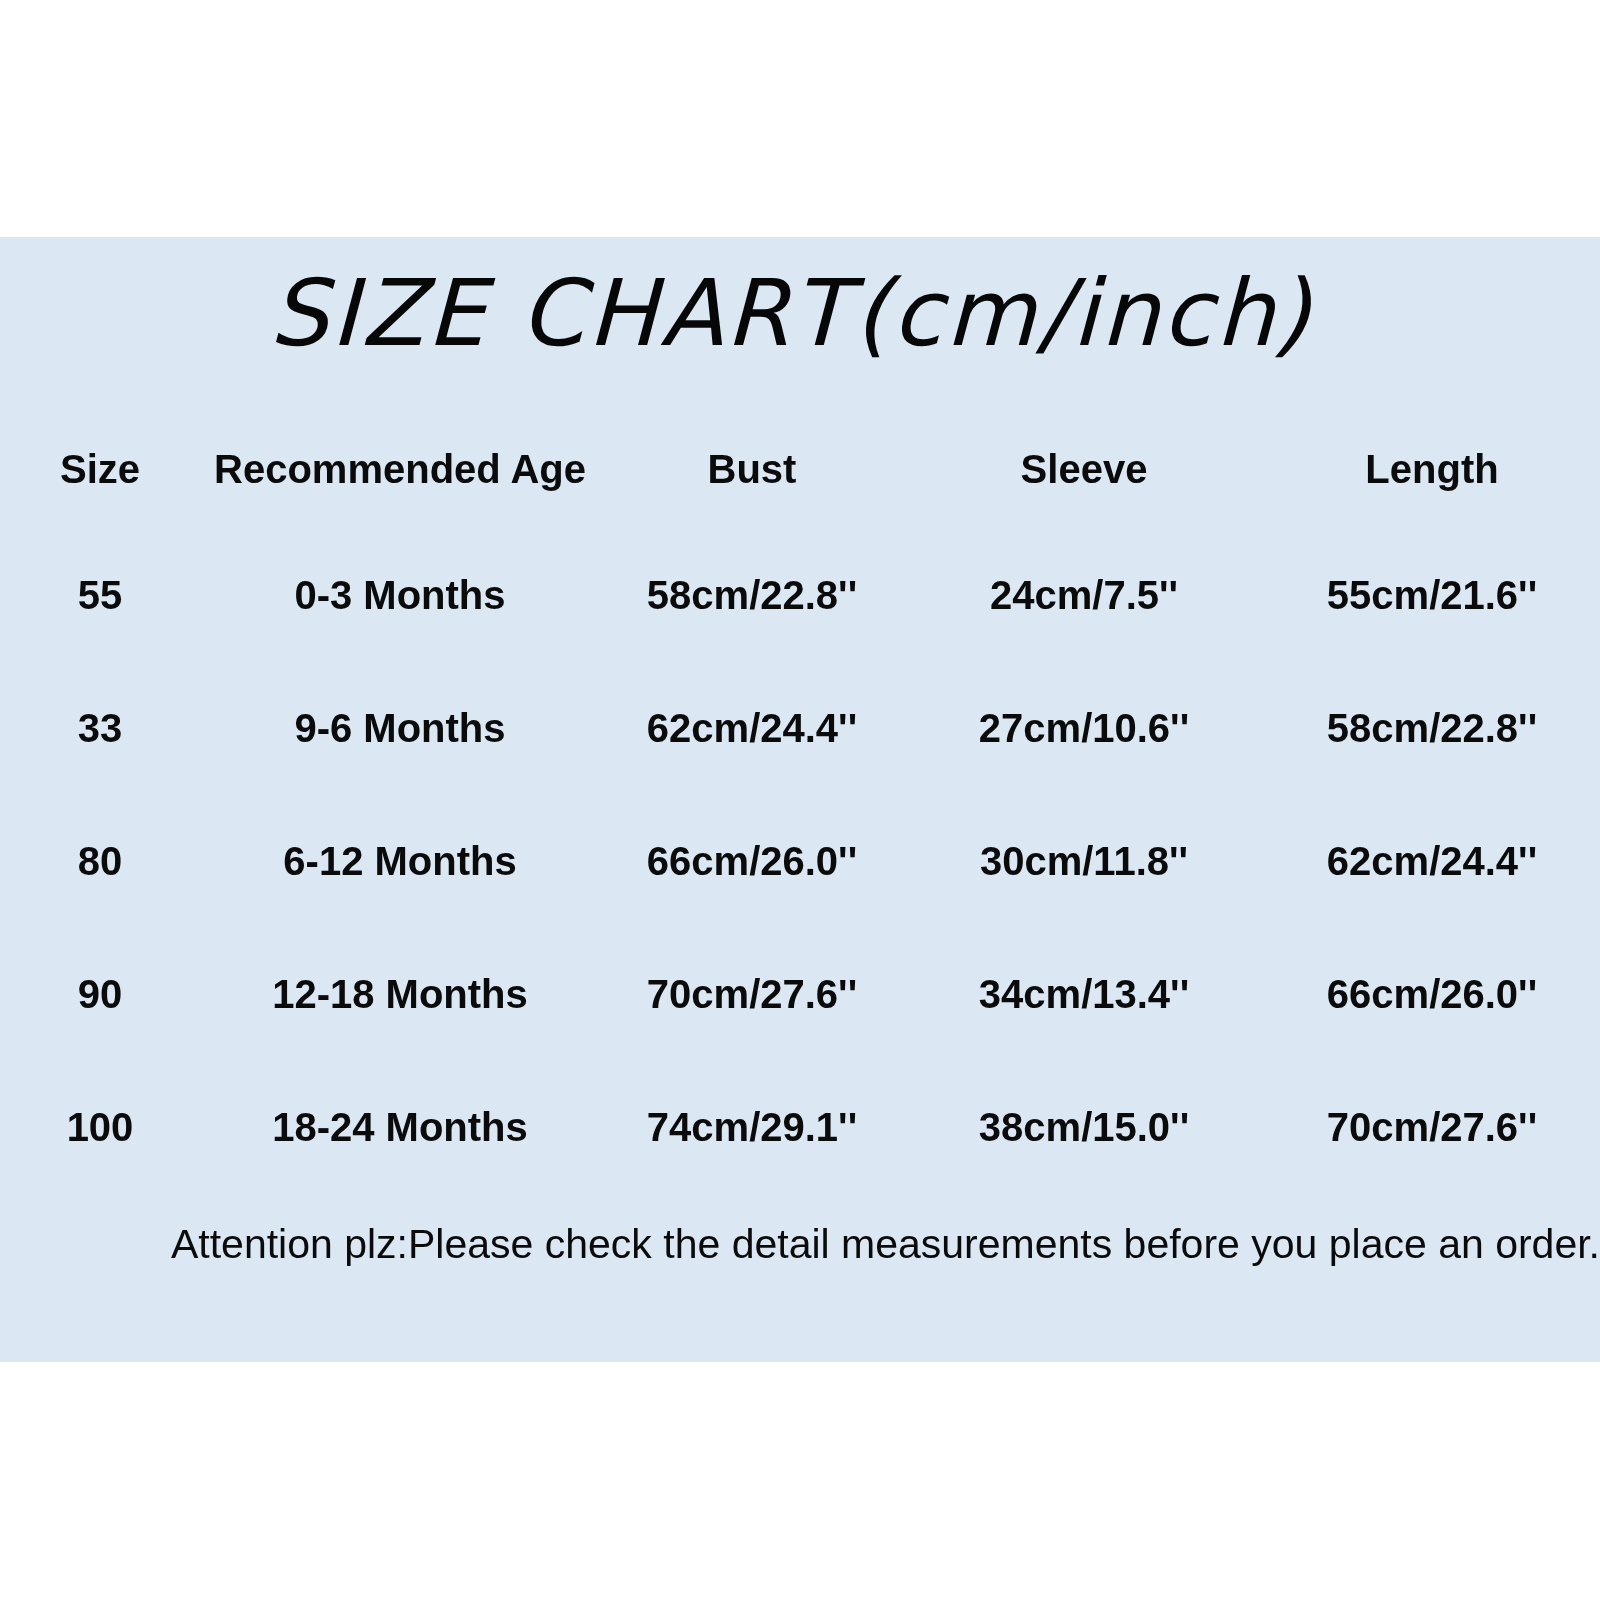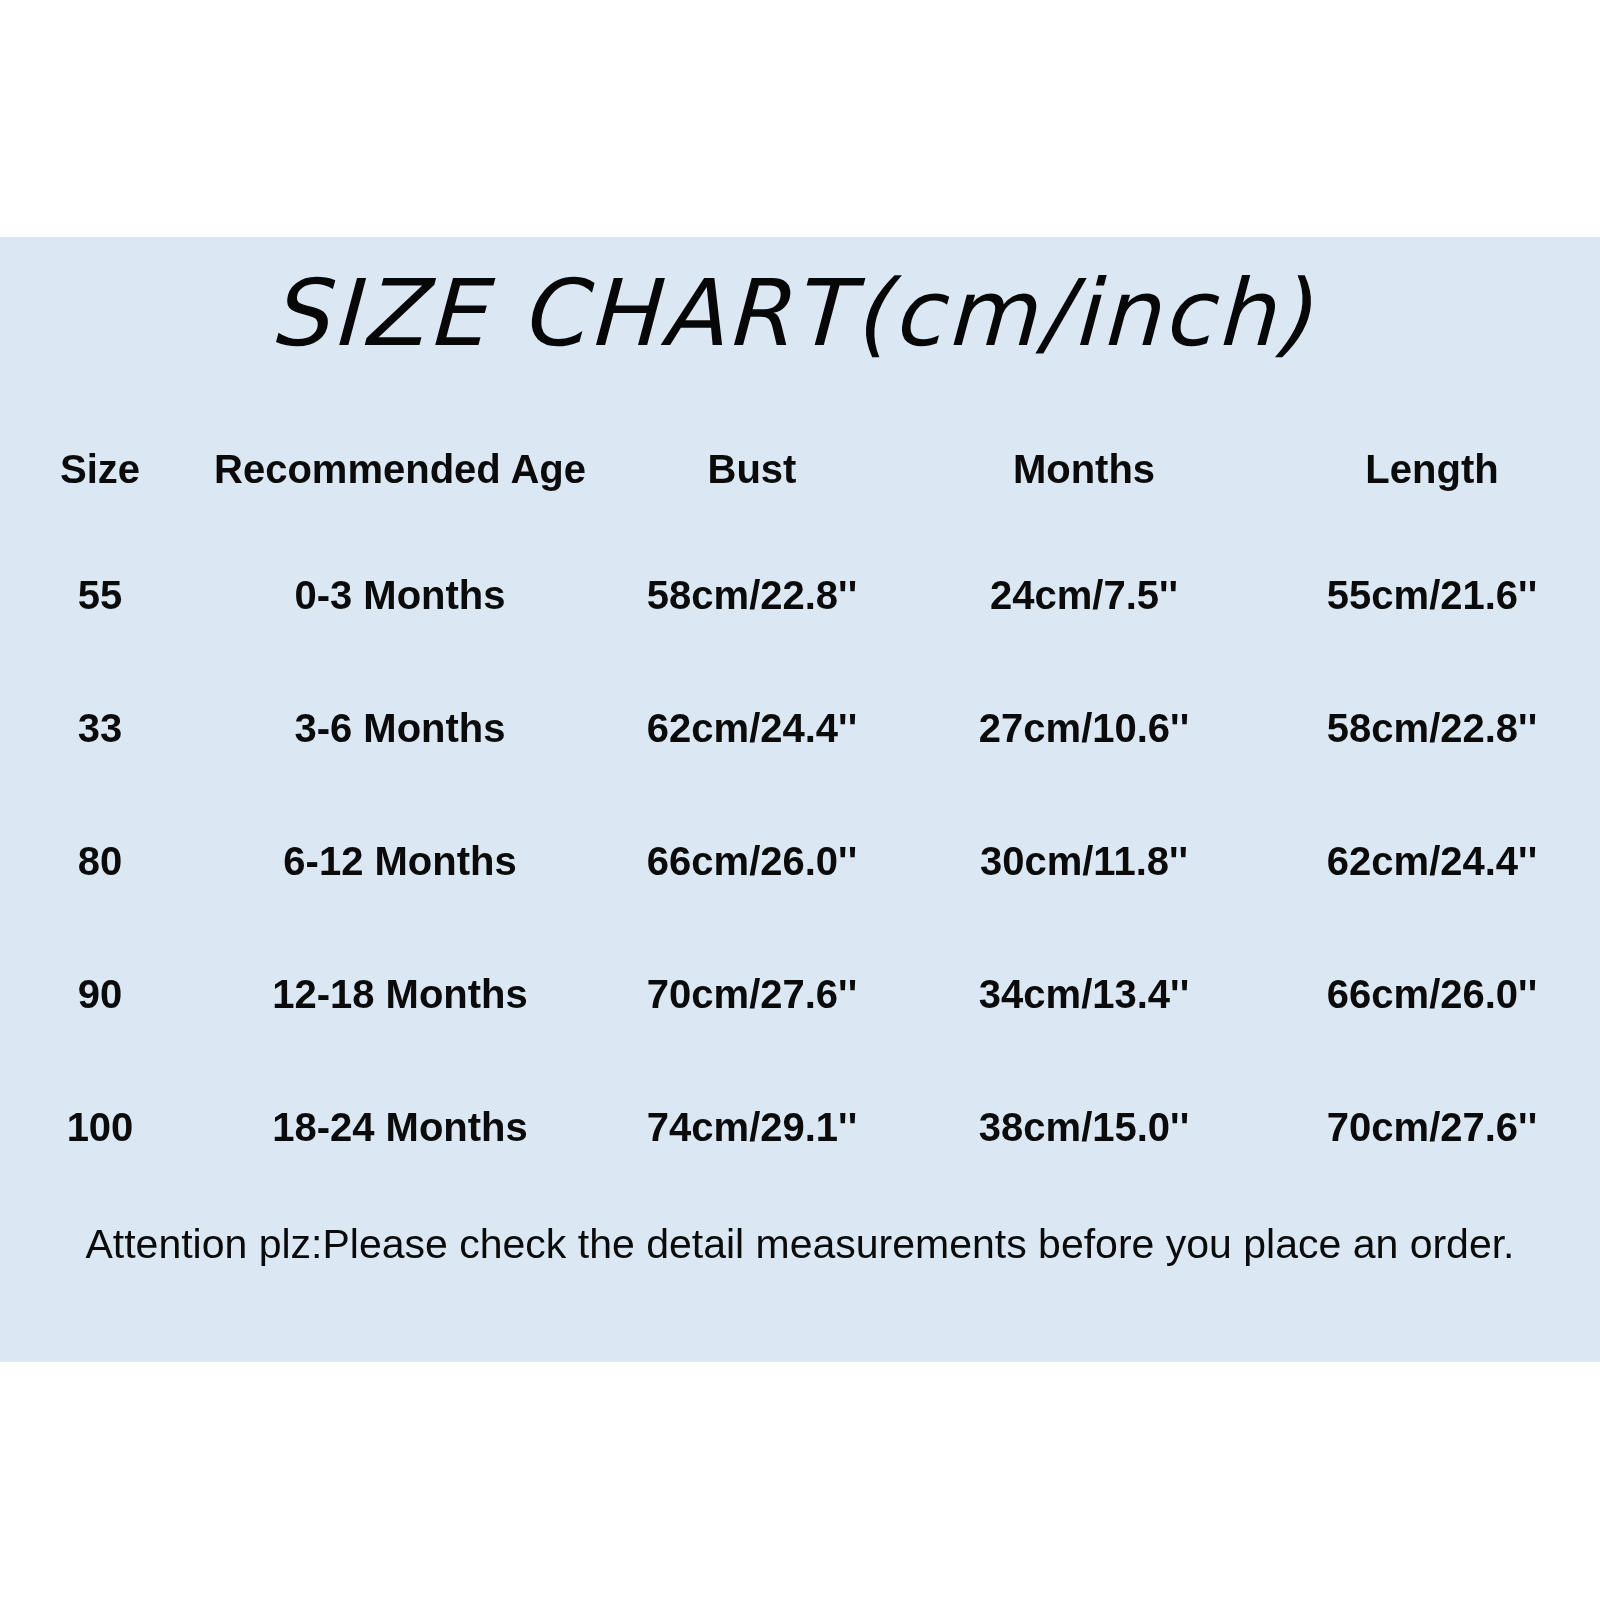--- a/index.html
+++ b/index.html
@@ -48,21 +48,21 @@
     vertical-align: middle;
     font-weight: bold;
     font-size: 40px;
     color: #0b0b0b;
     padding: 0;
   }
   .size-table thead tr { height: 120px; }
   .size-table tbody tr { height: 133px; }
   .attention {
     margin-top: 14px;
-    text-align: center;
+    text-align: right;
     font-size: 41px;
     line-height: 72px;
     font-weight: normal;
     color: #0b0b0b;
   }
 </style>
 </head>
 <body>
 
 <div class="panel">
@@ -75,35 +75,35 @@
         <col class="c2">
         <col class="c3">
         <col class="c4">
         <col class="c5">
     </colgroup>
     <thead>
       <tr>
         <th>Size</th>
         <th>Recommended Age</th>
         <th>Bust</th>
-        <th>Months</th>
+        <th>Sleeve</th>
         <th>Length</th>
       </tr>
     </thead>
     <tbody>
       <tr>
         <td>55</td>
         <td>0-3 Months</td>
         <td>58cm/22.8''</td>
         <td>24cm/7.5''</td>
         <td>55cm/21.6''</td>
       </tr>
       <tr>
         <td>33</td>
-        <td>3-6 Months</td>
+        <td>9-6 Months</td>
         <td>62cm/24.4''</td>
         <td>27cm/10.6''</td>
         <td>58cm/22.8''</td>
       </tr>
       <tr>
         <td>80</td>
         <td>6-12 Months</td>
         <td>66cm/26.0''</td>
         <td>30cm/11.8''</td>
         <td>62cm/24.4''</td>

